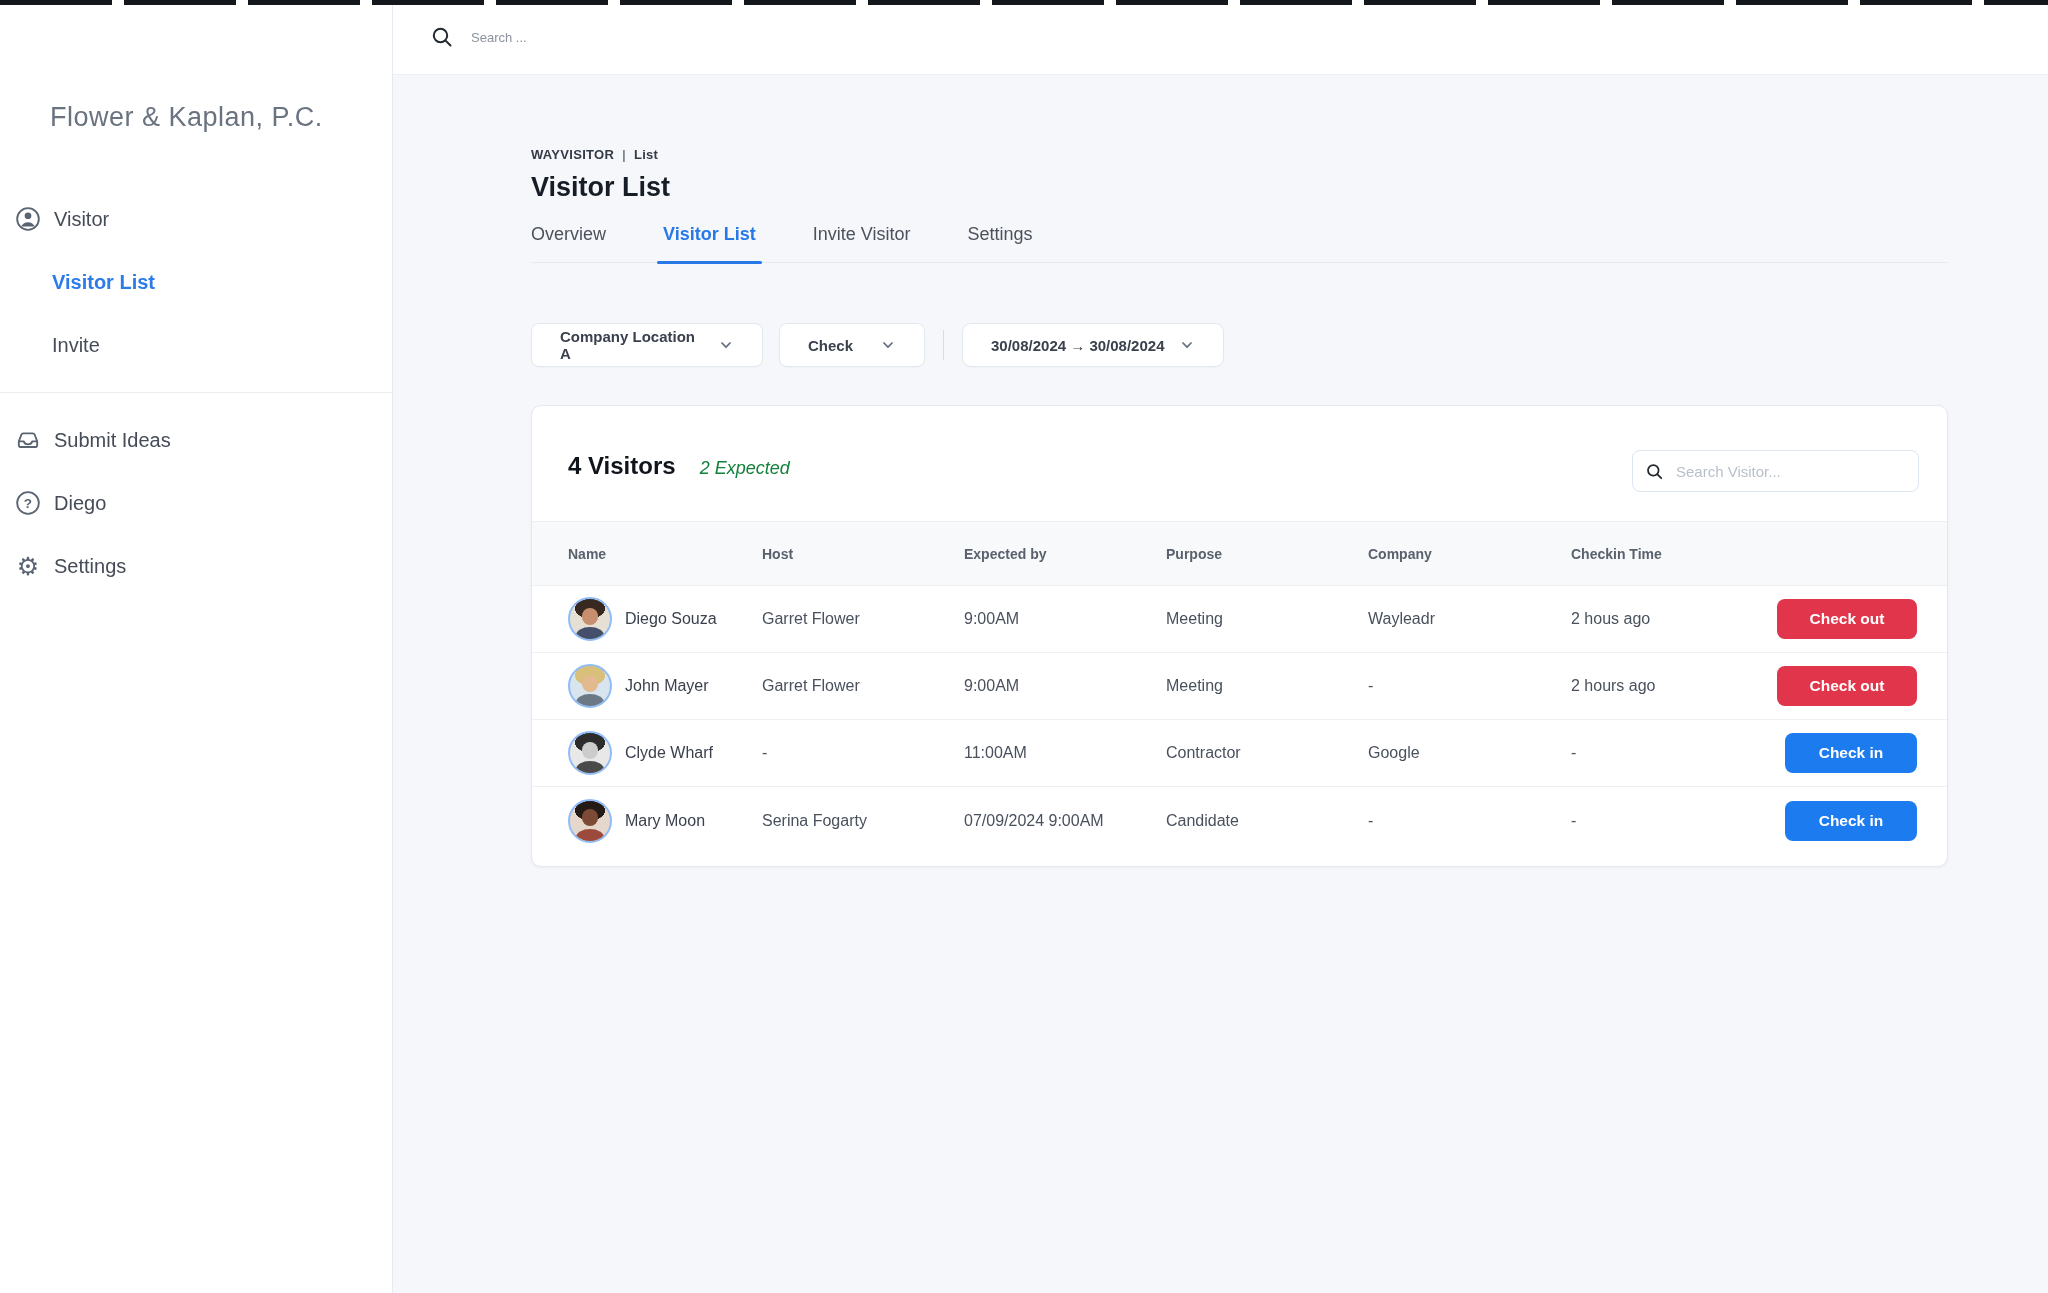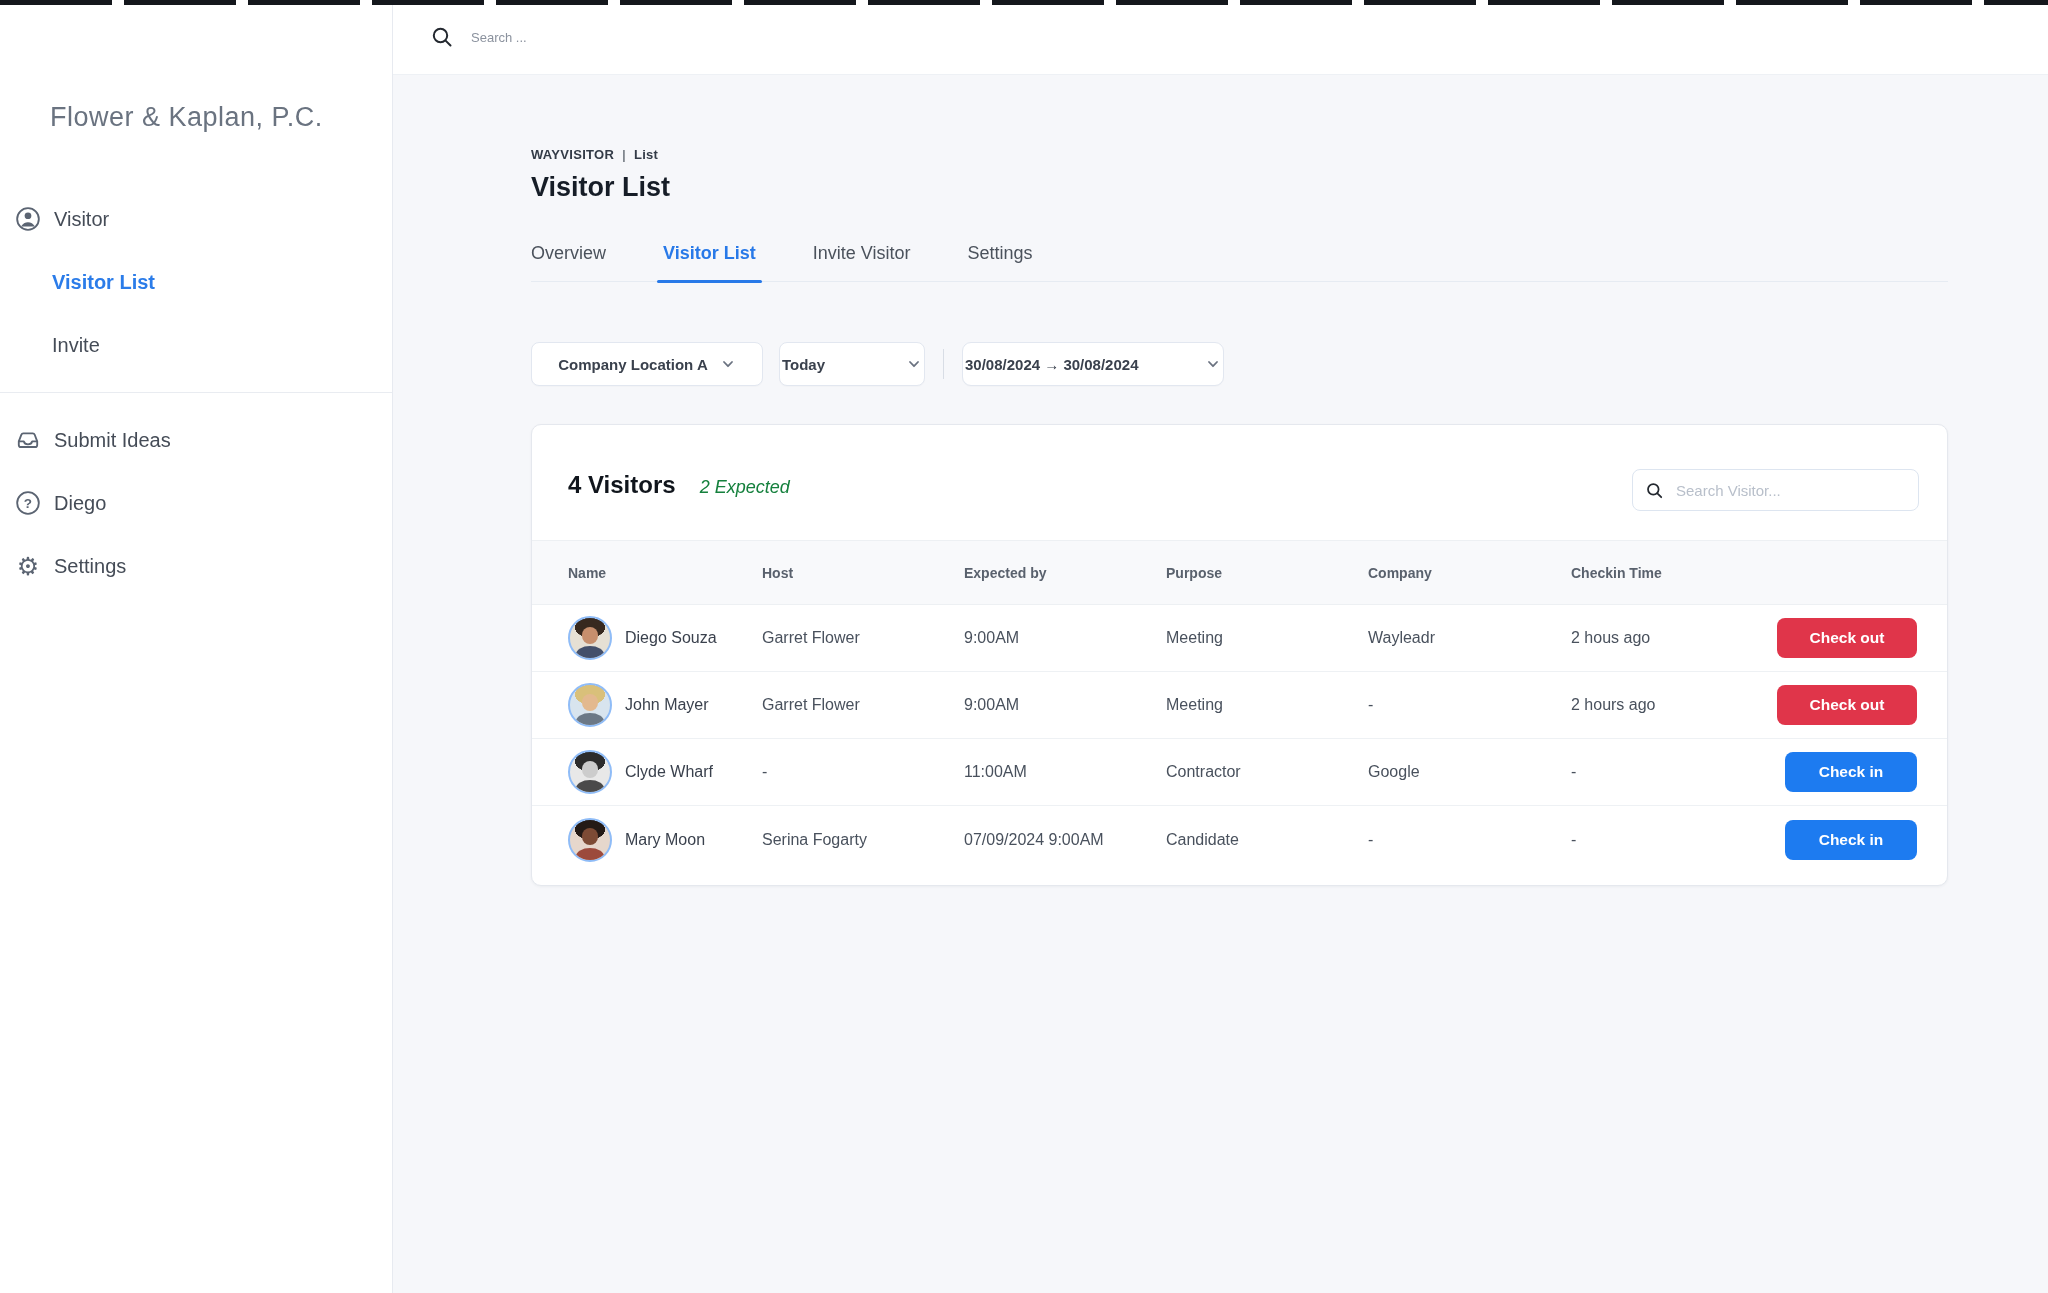--- a/index.html
+++ b/index.html
@@ -55,32 +55,32 @@
   .main {
     position:absolute; left:393px; right:0; top:75px; bottom:0;
     background:#f6f7fa; overflow:hidden;
   }
   .content { margin-left:138px; width:1417px; padding-top:72px; }
   .breadcrumb { display:flex; gap:8px; align-items:center;
     font-size:13px; font-weight:800; color:#333b47; letter-spacing:.3px; }
   .crumb-sep { font-weight:400; color:#333b47; }
   .page-title { margin-top:10px; font-size:27px; font-weight:800; color:#161d27; }
   
-  .tabs { display:flex; gap:57px; margin-top:40px; border-bottom:1px solid #e6ebf2; }
+  .tabs { display:flex; gap:57px; margin-top:21px; border-bottom:1px solid #e6ebf2; }
   .tab { position:relative; padding-bottom:17px; font-size:18px; color:#4b525c; cursor:pointer; }
   .tab.active { color:#2879e8; font-weight:600; }
   .tab.active::after {
     content:""; position:absolute; left:-6px; right:-6px; bottom:-2px; height:3px;
     background:#2879e8; border-radius:3px;
   }
   
   .filters { display:flex; align-items:center; margin-top:60px; gap:16px; }
   .pill {
     height:44px; background:#ffffff; border:1px solid #e2e7f0; border-radius:8px;
-    display:flex; align-items:center; padding:0 2px; gap:12px;
+    display:flex; align-items:center; padding:0 28px; gap:12px;
     font-size:15px; font-weight:700; color:#3a414d; cursor:pointer;
     box-shadow:0 1px 1px rgba(20,30,60,.02);
   }
   .pill.location { width:232px; justify-content:center; }
   .pill.period { width:146px; justify-content:space-between; }
   .pill.daterange { width:262px; justify-content:space-between;border-radius:9px; }
   .chev { width:16px; height:16px; color:#6a7280; flex:0 0 16px; }
   .chev svg { width:16px; height:16px; display:block; }
   .v-divider { width:1px; height:30px; background:#d8dde5; margin:0 2px; }
   
@@ -238,21 +238,21 @@
     <div class="filters">
       <div class="pill location">
         <span>Company Location A</span>
         <span class="chev">
           <svg viewBox="0 0 16 16" fill="none" stroke="#6a7280" stroke-width="1.8" stroke-linecap="round" stroke-linejoin="round">
             <polyline points="4,6 8,10.2 12,6"></polyline>
           </svg>
         </span>
       </div>
       <div class="pill period">
-        <span>Today</span>
+        <span>Check</span>
         <span class="chev">
           <svg viewBox="0 0 16 16" fill="none" stroke="#6a7280" stroke-width="1.8" stroke-linecap="round" stroke-linejoin="round">
             <polyline points="4,6 8,10.2 12,6"></polyline>
           </svg>
         </span>
       </div>
       <div class="v-divider"></div>
       <div class="pill daterange">
         <span>30/08/2024 → 30/08/2024</span>
         <span class="chev">

